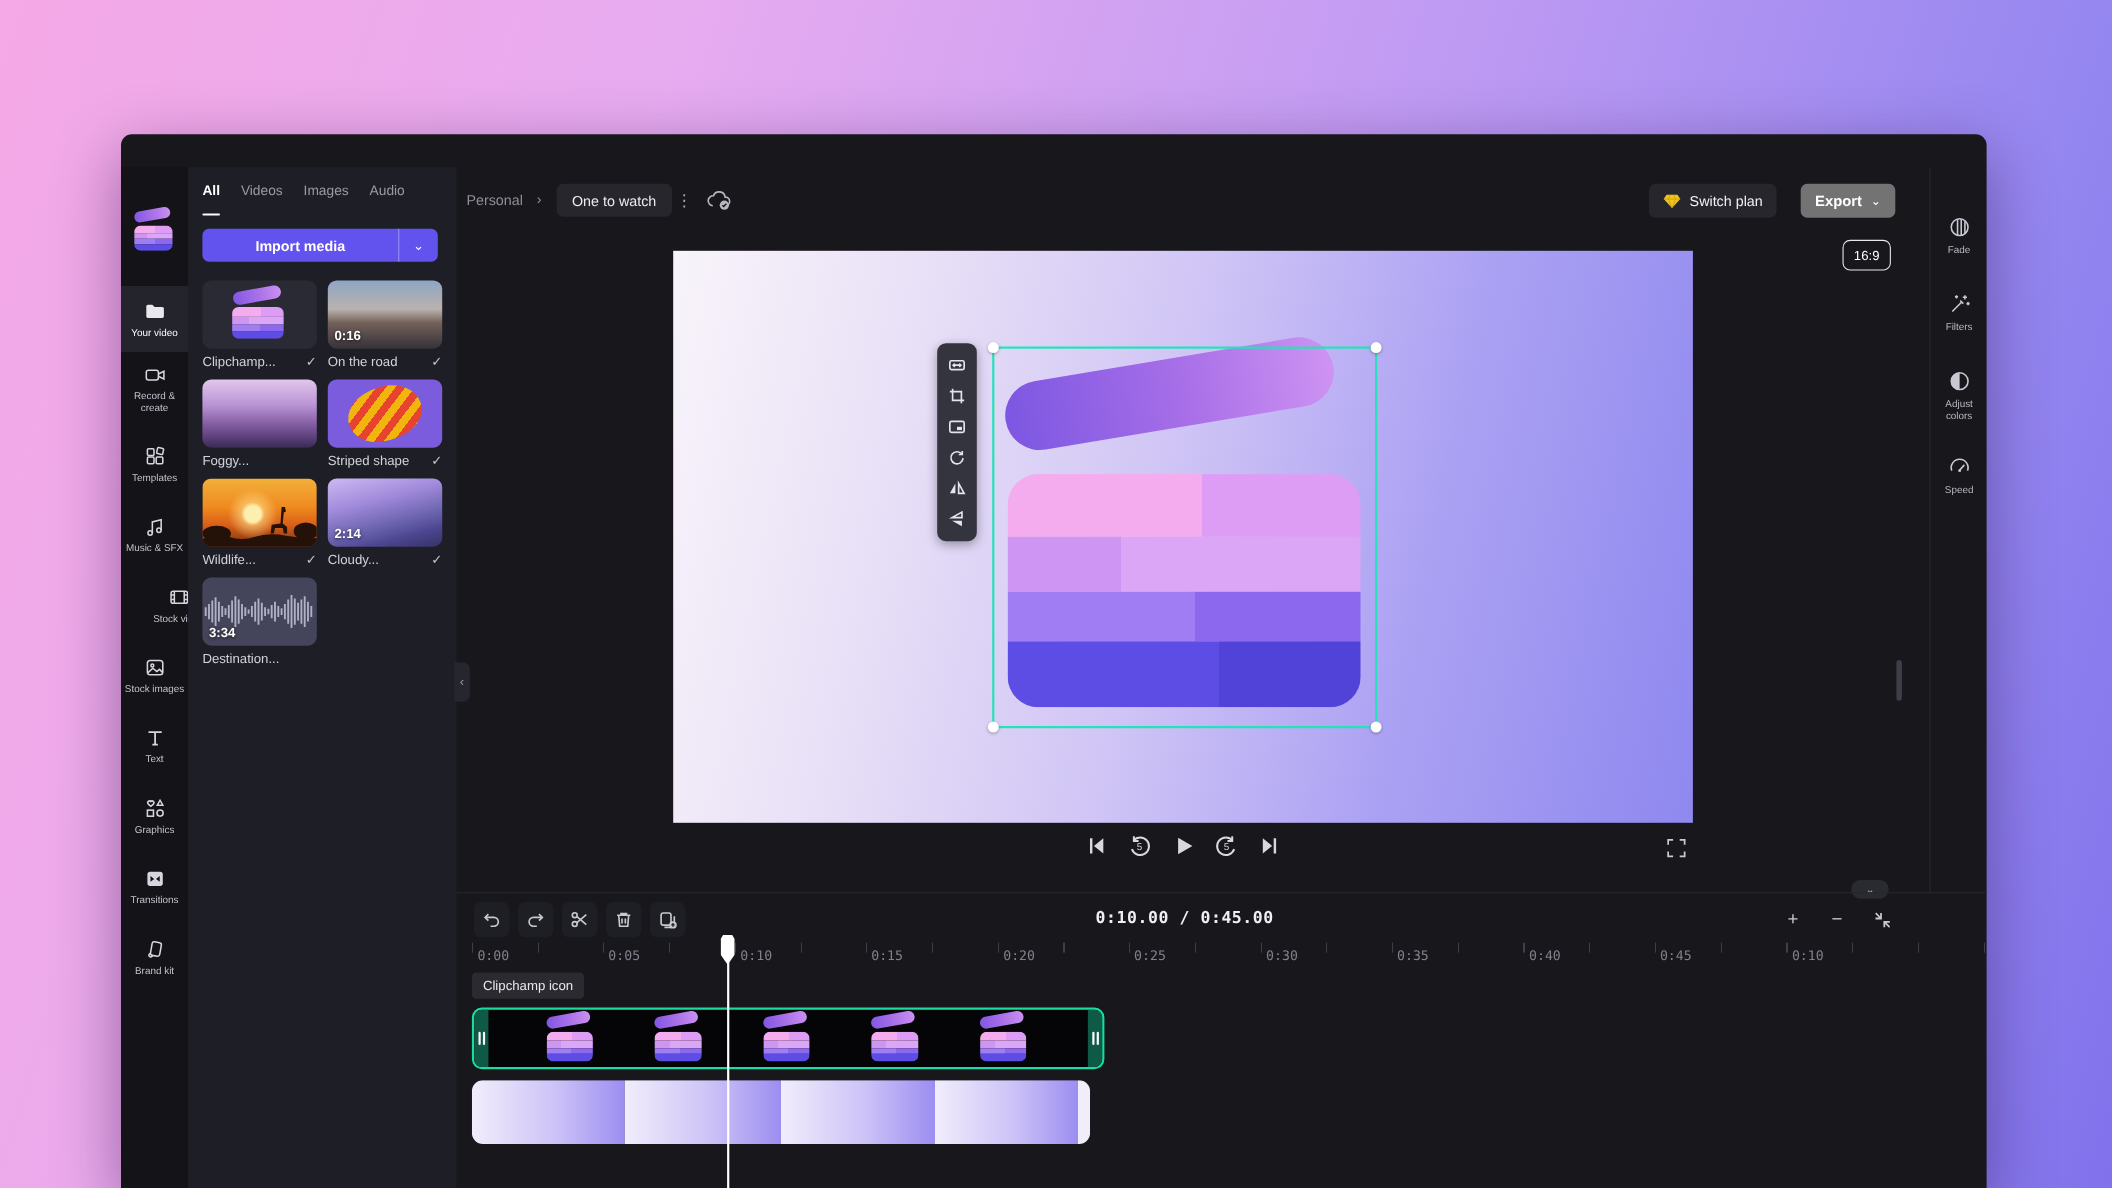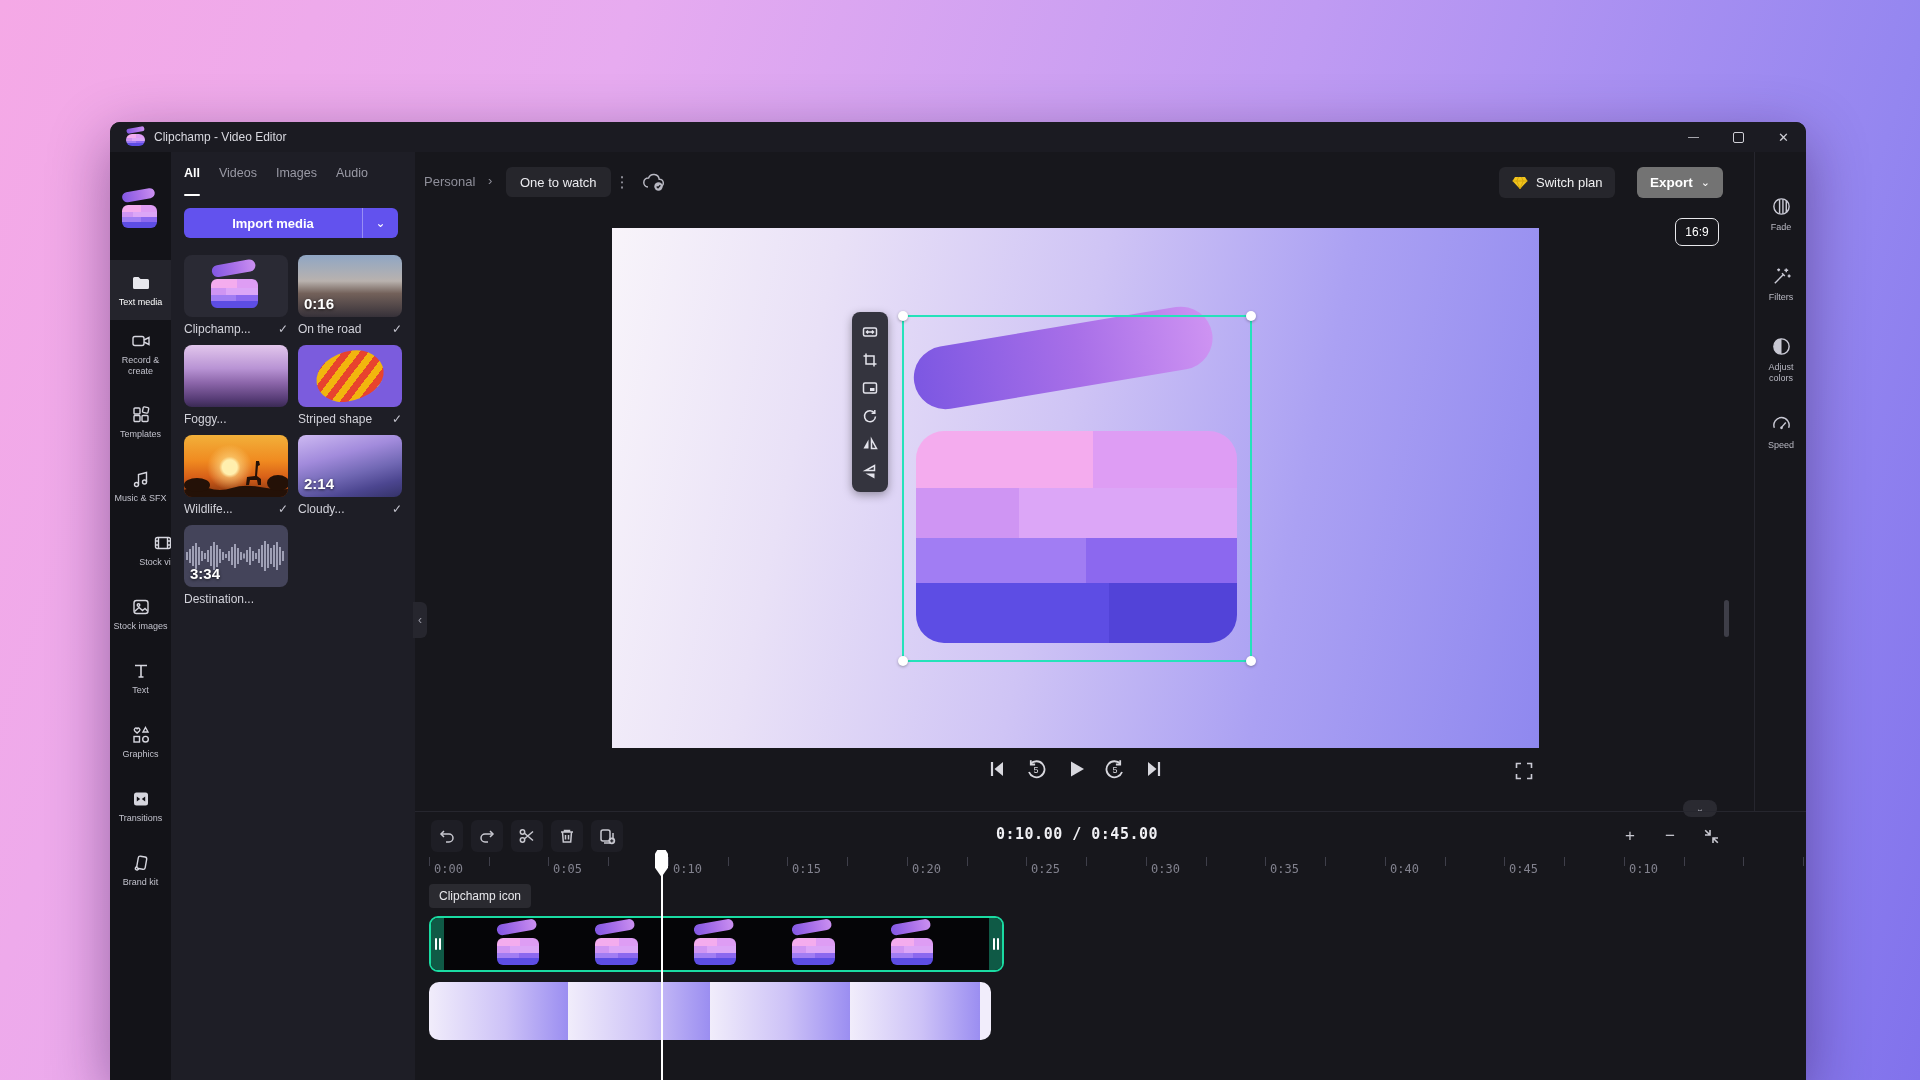--- a/index.html
+++ b/index.html
@@ -49,21 +49,21 @@
     font-size:13px;font-weight:bold;border-right:1px solid rgba(255,255,255,.35);}
   .import-chev{flex:1;display:flex;align-items:center;justify-content:center;font-size:12px;}
   .media-grid{position:absolute;left:74px;top:133px;width:218px;display:grid;
     grid-template-columns:104px 104px;column-gap:10px;}
   .media-cell{width:104px;height:90px;position:relative;}
   .thumb{position:relative;width:104px;height:62px;border-radius:8px;overflow:hidden;}
   .mlabel{display:flex;align-items:center;justify-content:space-between;margin-top:5px;
     font-size:12px;color:#d2d2da;text-align:right;}
   .mlabel .name{white-space:nowrap;overflow:hidden;max-width:88px;}
   .mcheck{font-size:12px;color:#c2c2cc;}
-  .dur-badge{position:absolute;left:6px;bottom:5px;font-size:15px;font-weight:bold;color:#fff;
+  .dur-badge{position:absolute;left:6px;bottom:5px;font-size:12px;font-weight:bold;color:#fff;
     text-shadow:0 1px 3px rgba(0,0,0,.7);}
   .t-clipchamp{background:#2a2a34;display:flex;align-items:center;justify-content:center;}
   .t-road{background:linear-gradient(180deg,#8fa6c4 0%,#b9b2ae 42%,#73615a 62%,#363139 100%);}
   .t-foggy{background:linear-gradient(180deg,#e2c6ec 0%,#b893d4 38%,#8a64a8 62%,#553b74 88%,#3a2a54 100%);}
   .t-striped{background:#7b5cdd;display:flex;align-items:center;justify-content:center;}
   .striped-blob{width:68px;height:50px;border-radius:58% 42% 60% 40%/55% 48% 52% 45%;
     background:repeating-linear-gradient(135deg,#f2b50e 0 7px,#e8432e 7px 14px);transform:rotate(-8deg);}
   .t-wildlife{background:radial-gradient(circle at 44% 52%,#ffefae 0 11%,rgba(255,224,140,.55) 16%,rgba(255,200,80,0) 34%),
     linear-gradient(180deg,#f2b03a 0%,#f08a20 42%,#d86018 68%,#7a3010 100%);}
   .t-cloudy{background:linear-gradient(165deg,#cdb9f2 0%,#a28bdc 34%,#7168b4 60%,#4c4690 80%,#343268 100%);}
@@ -149,59 +149,36 @@
   .playhead-line{position:absolute;left:551px;top:742px;width:2px;height:216px;background:#fff;z-index:8;}
   .playhead-head{position:absolute;left:545px;top:728px;width:13px;height:27px;background:#fff;z-index:9;
     clip-path:polygon(18% 0,82% 0,100% 14%,100% 66%,50% 100%,0 66%,0 14%);}
 </style>
 </head>
 <body>
 
 <div class="desktop">
   <div class="window">
 
-    <div class="titlebar">
-      <div style="position:absolute;left:16px;top:6px;width:20px;height:18px;" class="clap">
-        <div class="clap-lid"></div>
-          <div class="clap-body">
-            <i class="cr1"></i>
-            <i class="cr2"></i>
-            <i class="cr3"></i>
-            <i class="cr4"></i>
-          </div>
-      </div>
-      <div class="tb-title">Clipchamp - Video Editor</div>
-      <div class="tb-controls">
-        <div class="tb-btn">
-            <span class="tb-min-glyph">—</span>
-          </div>
-        <div class="tb-btn">
-            <span class="tb-max-box"></span>
-          </div>
-        <div class="tb-btn">
-            <span>✕</span>
-          </div>
-      </div>
-    </div>
 
     <div class="rail">
       <div class="rail-logo clap">
         <div class="clap-lid"></div>
           <div class="clap-body">
             <i class="cr1"></i>
             <i class="cr2"></i>
             <i class="cr3"></i>
             <i class="cr4"></i>
           </div>
       </div>
       <div class="rail-item active" style="top:108px;">
         <svg viewBox="0 0 20 20">
             <path d="M2 5.5 a1.5 1.5 0 0 1 1.5-1.5 h4 l2 2 h7 a1.5 1.5 0 0 1 1.5 1.5 v7 a1.5 1.5 0 0 1 -1.5 1.5 h-13 a1.5 1.5 0 0 1 -1.5 -1.5 z" fill="#e8e8ee" stroke="none"></path>
           </svg>
-        <div class="rail-label">Text media</div>
+        <div class="rail-label">Your video</div>
       </div>
       <div class="rail-item" style="top:172px;">
         <svg viewBox="0 0 20 20">
             <rect x="2" y="5.5" width="11" height="9" rx="2"></rect>
             <path d="M13 9 l5 -2.5 v7 l-5 -2.5"></path>
           </svg>
         <div class="rail-label">Record &amp; create</div>
       </div>
       <div class="rail-item" style="top:240px;">
         <svg viewBox="0 0 20 20">

